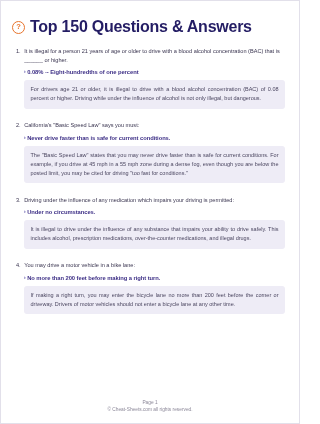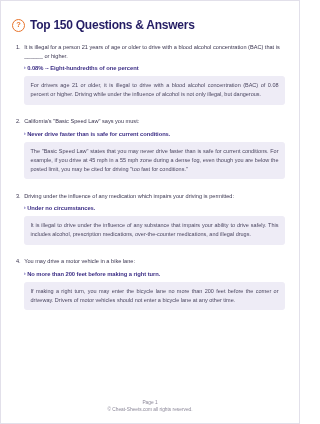--- a/index.html
+++ b/index.html
@@ -36,21 +36,21 @@
     height: 11px;
     border: 1.1px solid #e8742c;
     border-radius: 50%;
     color: #e8742c;
     font-size: 7.5px;
     font-weight: bold;
     line-height: 10px;
     text-align: center;
   }
   .header-title {
-    font-size: 12px;
+    font-size: 16px;
     font-weight: bold;
     color: #241d64;
     letter-spacing: -0.25px;
     white-space: nowrap;
   }
 
   
   .qa-list {
     margin: 0;
     padding: 0;

